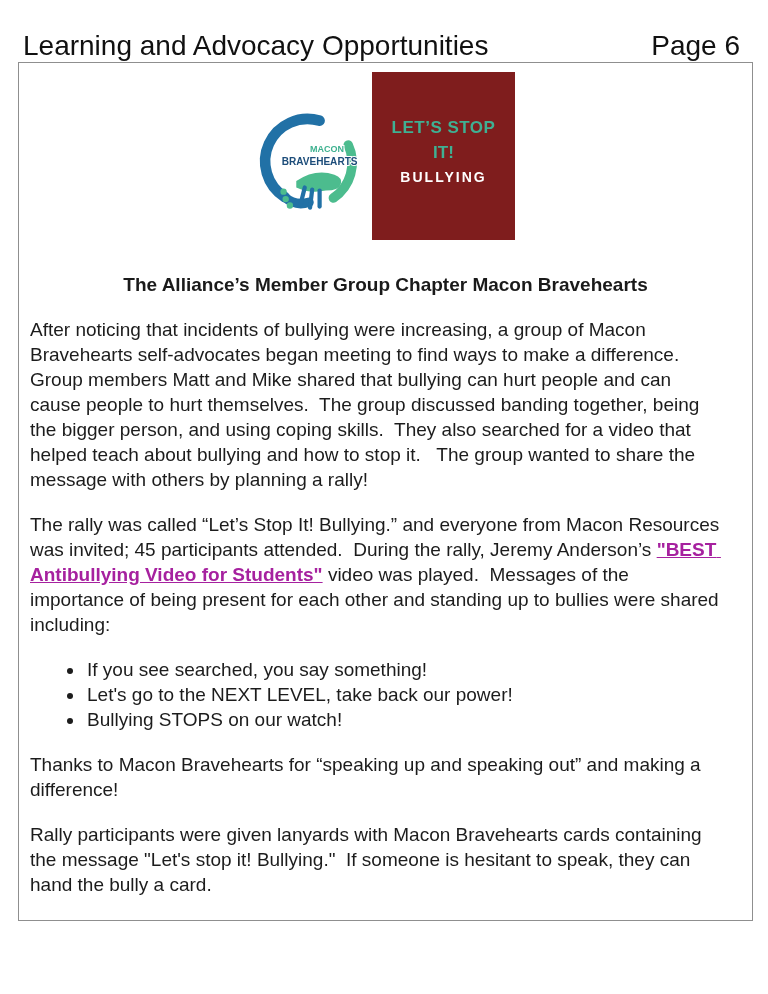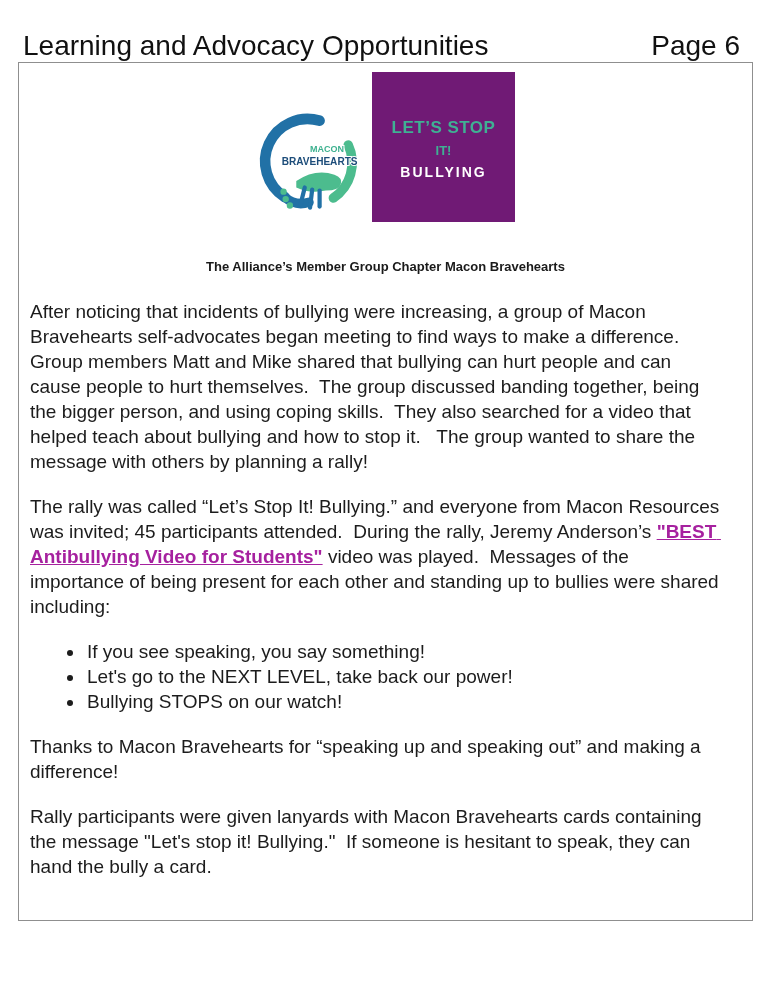--- a/index.html
+++ b/index.html
@@ -33,38 +33,38 @@
     justify-content: center;
     align-items: flex-start;
     gap: 10px;
   }
   .bravehearts-logo {
     width: 106px; height: 112px;
     margin-top: 34px;
   }
   .bravehearts-logo svg { width: 106px; height: 112px; display: block; }
   .banner {
-    width: 143px; height: 150px;
-    background: #701a75;
+    width: 143px; height: 168px;
+    background: #7f1d1d;
     padding-top: 46px;
     text-align: center;
   }
   .banner-line-1 {
     color: #3fb093; font-weight: bold; font-size: 17px; letter-spacing: 0.5px;
   }
   .banner-line-2 {
-    color: #3fb093; font-weight: bold; font-size: 13px; margin-top: 5px;
+    color: #3fb093; font-weight: bold; font-size: 17px; margin-top: 5px;
   }
   .banner-line-3 {
     color: #ffffff; font-weight: bold; font-size: 14px; letter-spacing: 2px; margin-top: 6px;
   }
   .title {
     margin-top: 32px;
     text-align: center;
-    font-size: 13px;
+    font-size: 19px;
     font-weight: bold;
     line-height: 25px;
     color: #1a1a1a;
   }
   .body-text {
     font-size: 19px;
     line-height: 25px;
     color: #1c1c1c;
   }
   p.body-text {
@@ -131,21 +131,21 @@
 
   <div class="title">
     <span>The Alliance’s Member Group Chapter Macon Bravehearts</span><br>
   </div>
 
   <p class="body-text">After noticing that incidents of bullying were increasing, a group of Macon Bravehearts self-advocates began meeting to find ways to make a difference.  Group members Matt and Mike shared that bullying can hurt people and can cause people to hurt themselves.  The group discussed banding together, being the bigger person, and using coping skills.  They also searched for a video that helped teach about bullying and how to stop it.   The group wanted to share the message with others by planning a rally!</p>
 
   <p class="body-text"><span>The rally was called “Let’s Stop It! Bullying.” and everyone from Macon Resources was invited; 45 participants attended.  During the rally, Jeremy Anderson’s </span><a class="video-link">"BEST Antibullying Video for Students"</a><span> video was played.  Messages of the importance of being present for each other and standing up to bullies were shared including:</span></p>
 
   <ul class="body-text">
-    <li>If you see speaking, you say something!</li>
+    <li>If you see searched, you say something!</li>
     <li>Let's go to the NEXT LEVEL, take back our power!</li>
     <li>Bullying STOPS on our watch!</li>
   </ul>
 
   <p class="body-text">Thanks to Macon Bravehearts for “speaking up and speaking out” and making a difference!</p>
 
   <p class="body-text">Rally participants were given lanyards with Macon Bravehearts cards containing the message "Let's stop it! Bullying."  If someone is hesitant to speak, they can hand the bully a card.</p>
 
 </div>
 

